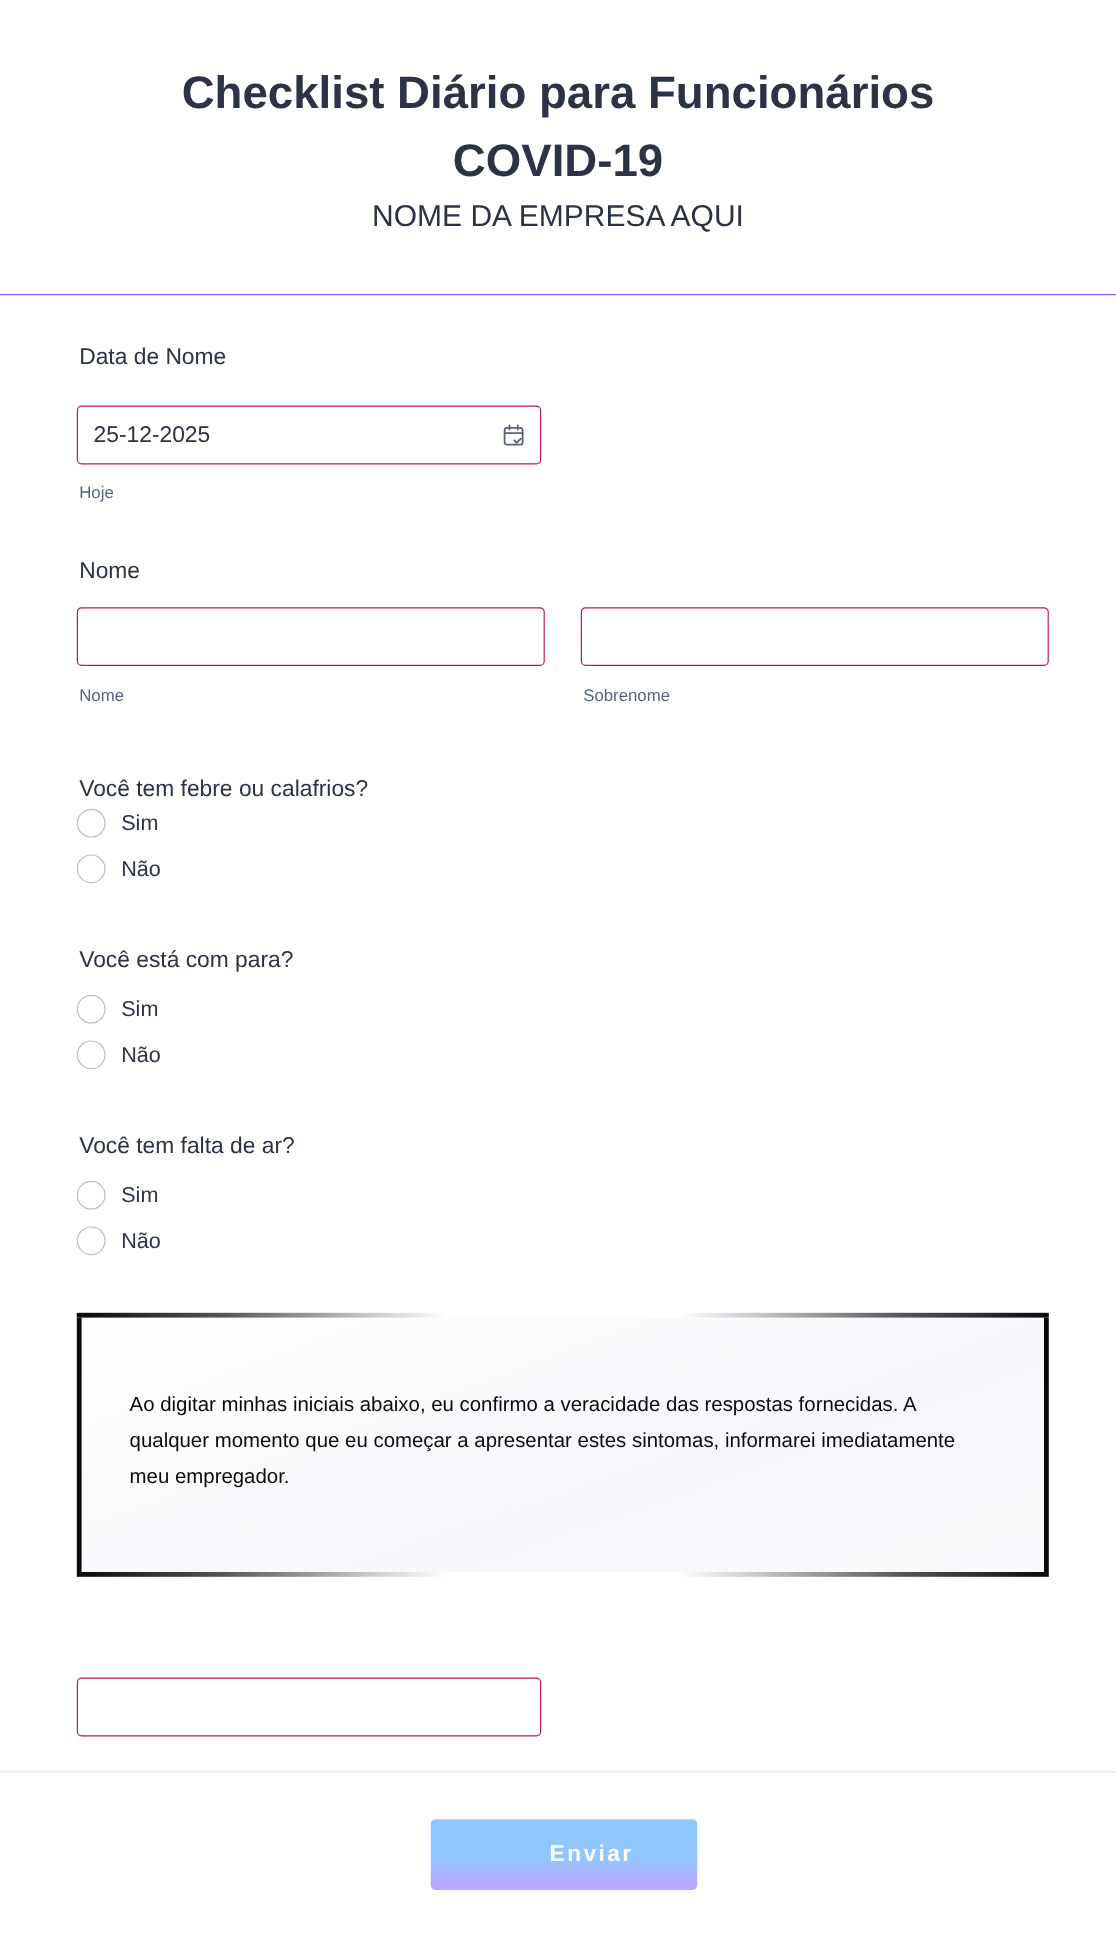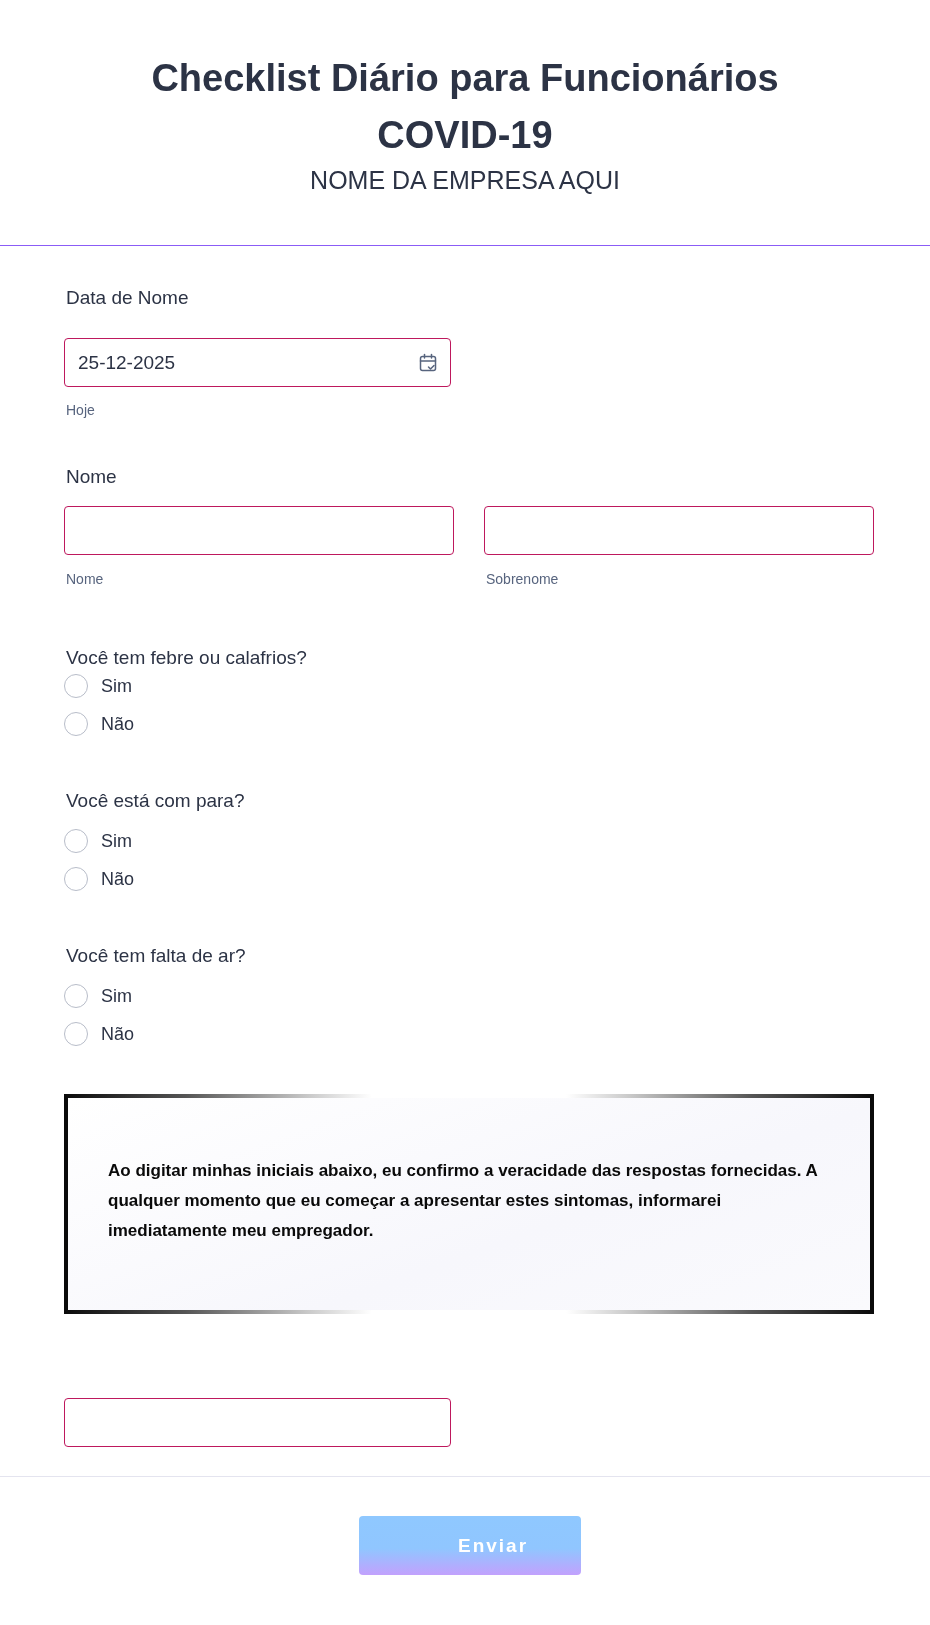--- a/index.html
+++ b/index.html
@@ -21,21 +21,21 @@
     .radio { width: 24px; height: 24px; border: 1.5px solid #b8bdc9; border-radius: 50%; background: #fff; margin-right: 13px; }
     .radio-text { font-size: 18px; color: #2c3345; line-height: 24px; }
 
     .notice { position: absolute; left: 64px; top: 1098px; width: 810px; height: 212px;
               background: linear-gradient(160deg, #ffffff 0%, #f7f7fc 60%, #fafafd 100%);
               border-left: 4px solid #0a0a0a; border-right: 4px solid #0a0a0a; }
     .notice::before, .notice::after { content: ""; position: absolute; left: -4px; right: -4px; height: 4px;
               background: linear-gradient(90deg, #0a0a0a 0%, #555 15%, #c8c8c8 30%, #ffffff 38%, #ffffff 62%, #c8c8c8 70%, #555 85%, #0a0a0a 100%); }
     .notice::before { top: -4px; }
     .notice::after { bottom: -4px; }
-    .notice-text { position: absolute; left: 40px; top: 58px; width: 720px; font-size: 17px; font-weight: 700; line-height: 30px; color: #0a0a0a; }
+    .notice-text { position: absolute; left: 40px; top: 58px; width: 720px; font-size: 17px; font-weight: 400; line-height: 30px; color: #0a0a0a; }
 
     .footer-divider { position: absolute; left: 0; top: 1476px; width: 930px; height: 1px; background: #e4e4ef; }
     .submit { position: absolute; left: 359px; top: 1516px; width: 222px; height: 59px; border: none; border-radius: 4px;
               background: linear-gradient(180deg, #8fc8ff 0%, #90c6ff 55%, #c2a1fd 100%);
               color: #ffffff; font-family: "Liberation Sans", sans-serif; font-size: 19px; font-weight: 700; letter-spacing: 2px; cursor: pointer; padding-left: 46px; }
   </style>
 </head>
 <body>
 
 <div class="header">

